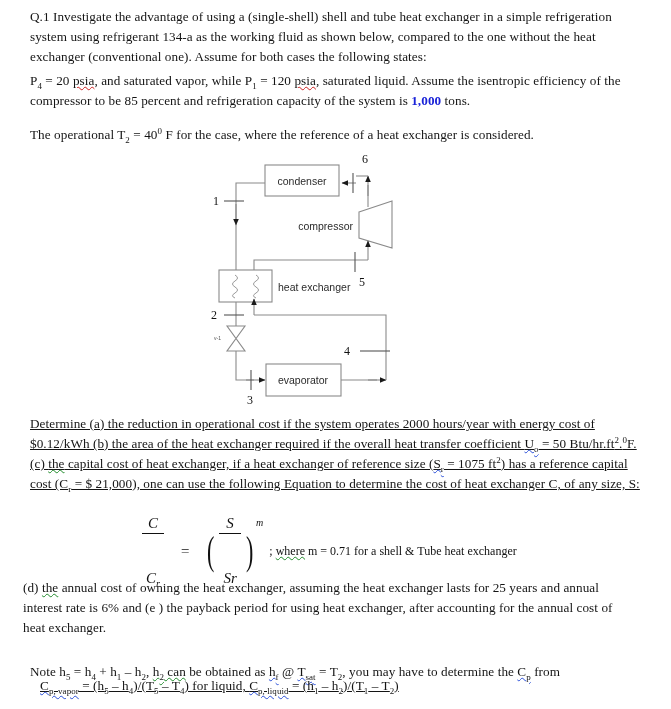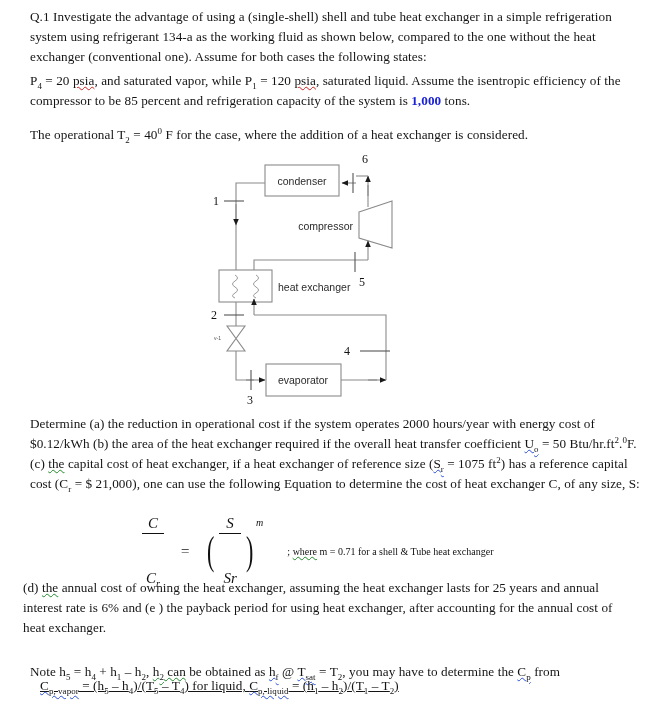--- a/index.html
+++ b/index.html
@@ -24,21 +24,21 @@
   .para {
     position: absolute;
     font-size: 13.2px;
     line-height: 20px;
     color: #141414;
     letter-spacing: 0.005em;
   }
   .p-intro { left: 30px; top: 7px; width: 616px; }
   .p-states { left: 30px; top: 71px; width: 616px; }
   .p-temp  { left: 30px; top: 125px; width: 616px; }
-  .p-det   { left: 30px; top: 414px; width: 612px; }
+  .p-det   { left: 30px; top: 414px; width: 612px; text-decoration: underline; }
   .p-d     { left: 23px; top: 578px; width: 614px; }
   .p-note  { left: 30px; top: 662px; width: 614px; }
   .p-cp    { left: 40px; top: 676px; width: 614px; text-decoration: underline; }
 
   sub, sup {
     font-size: 0.68em;
     line-height: 0;
   }
   .blue-bold { color: #1a23d8; font-weight: bold; }
 
@@ -108,22 +108,22 @@
     color: #111;
   }
   .exp-m {
     font-style: italic;
     font-size: 10px;
     align-self: flex-start;
     margin-top: 1px;
     margin-left: 0px;
   }
   .eq-tail {
-    margin-left: 24px;
-    font-size: 10px;
+    margin-left: 6px;
+    font-size: 12px;
     font-style: normal;
   }
 
   
   .diagram {
     position: absolute;
     left: 196px;
     top: 152px;
     width: 252px;
     height: 252px;
@@ -173,21 +173,21 @@
   <div class="para p-intro">
     <span>Q.1</span>
     <span>Investigate the advantage of using a (single-shell) shell and tube heat exchanger in a simple   refrigeration system using refrigerant 134-a as the working fluid as shown below, compared to the one without the heat exchanger (conventional one). Assume for both cases the following states:</span>
   </div>
 
   <div class="para p-states">
     <span>P</span><sub>4</sub><span> = 20 </span><span class="sq-red">psia</span><span>, and saturated vapor, while </span><span>P</span><sub>1</sub><span> = 120 </span><span class="sq-red">psia</span><span>, saturated liquid. Assume the isentropic efficiency of the compressor to be 85 percent and refrigeration capacity of the system is </span><span class="blue-bold">1,000</span><span> tons.</span>
   </div>
 
   <div class="para p-temp">
-    <span>The operational T</span><sub>2</sub><span> = 40</span><sup>0</sup><span> F for the case, where the addition of a heat exchanger is considered.</span>
+    <span>The operational T</span><sub>2</sub><span> = 40</span><sup>0</sup><span> F for the case, where the reference of a heat exchanger is considered.</span>
   </div>
 
   <div class="diagram">
     <svg width="252" height="252" viewBox="0 0 252 252" xmlns="http://www.w3.org/2000/svg">
       <defs>
         <marker id="ah" markerWidth="7" markerHeight="7" refX="5.6" refY="3" orient="auto">
           <path d="M0,0.4 L6,3 L0,5.6 z" class="arrowhead"></path>
         </marker>
       </defs>
 

